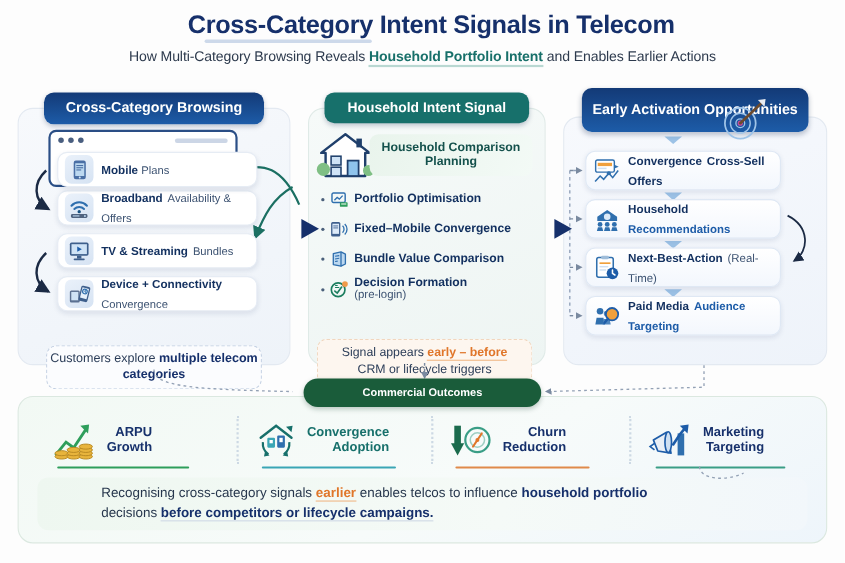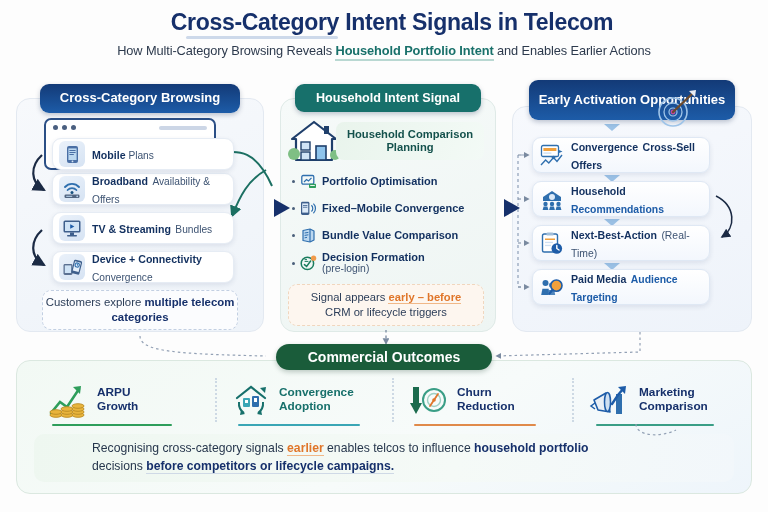--- a/index.html
+++ b/index.html
@@ -83,21 +83,21 @@
   .cat .t1 { font-size: 10.6px; font-weight: bold; color: #12305f; }
   .cat .t2 { font-size: 10.2px; color: #3d5372; }
   #cat1 { top: 138px; }
   #cat2 { top: 173px; }
   #cat3 { top: 212px; }
   #cat4 { top: 251px; }
 
   .note {
     position: absolute; border-radius: 9px; border: 1px dashed #c2cfe2;
     background: #fbfcfe; text-align: center; line-height: 1.3;
-    display: flex; align-items: center; justify-content: center;
+    display: flex; align-items: center; justify-content: center; margin-top: 24px;
   }
   #note-left { left: 42px; top: 290px; width: 196px; height: 40px; font-size: 11.4px; color: #2b3d58; }
   #note-left b { color: #16306b; }
 
   
   .house { position: absolute; left: 288px; top: 118px; width: 52px; height: 48px; }
   .hp-box {
     position: absolute; left: 336px; top: 122px; width: 148px; height: 38px;
     border-radius: 8px; background: linear-gradient(110deg,#e9f4ec 0%,#f3faf6 100%);
     display: flex; align-items: center; justify-content: center; text-align: center;
@@ -144,29 +144,29 @@
 
   
   #outcomes {
     position: absolute; left: 16px; top: 360px; width: 736px; height: 134px;
     border-radius: 14px; border: 1px solid #dbe8e0;
     background: linear-gradient(150deg,#f2f9f4 0%,#f7fbfa 55%,#eef5fb 100%);
   }
   #pill-outcomes {
     position: absolute; left: 50%; top: 344px; transform: translateX(-50%);
     width: 216px; height: 26px; border-radius: 13px; background: #1a5c3a;
-    color: #fff; font-weight: bold; font-size: 14px; z-index: 8;
+    color: #fff; font-weight: bold; font-size: 10px; z-index: 8;
     display: flex; align-items: center; justify-content: center;
     box-shadow: 0 2px 5px rgba(10,50,30,.25);
   }
   .outcome {
     position: absolute; top: 372px; height: 56px; display: flex; align-items: center; gap: 7px;
   }
   .outcome .oic { width: 42px; height: 40px; flex: none; }
-  .outcome .otx { font-size: 11.8px; font-weight: bold; color: #16306b; line-height: 1.18; }
+  .outcome .otx { font-size: 11.8px; font-weight: bold; color: #16306b; line-height: 1.18; text-align: right; }
   .outcome .otx.teal { color: #17706b; }
   #o1 { left: 48px; }  #o2 { left: 230px; }
   #o3 { left: 408px; } #o4 { left: 590px; }
   .uline { position: absolute; height: 2px; border-radius: 1px; top: 424px; }
   .odiv { position: absolute; top: 378px; width: 1px; height: 44px;
     border-left: 2px dotted #cdd9e4; }
 
   #bigtext {
     position: absolute; left: 34px; top: 434px; width: 700px; height: 48px;
     border-radius: 10px; background: linear-gradient(100deg,#eef7f0 0%,#f5faf7 60%,#f2f7fb 100%);
@@ -579,21 +579,21 @@
       <svg width="42" height="40" viewBox="0 0 42 40">
         <path d="M4,20 L16,13 L20,32 L8,30 Z" fill="#e9eff6" stroke="#1d5ca8" stroke-width="1.6" stroke-linejoin="round"></path>
         <ellipse cx="17.5" cy="22" rx="3" ry="9.5" fill="#cfe0f2" stroke="#1d5ca8" stroke-width="1.5"></ellipse>
         <path d="M5,23 L1,26 L5,29" fill="none" stroke="#1d5ca8" stroke-width="1.5"></path>
         <rect x="26" y="14" width="6" height="20" fill="#2f6fae"></rect>
         <path d="M22,24 L28,15 L33,9" fill="none" stroke="#1d5ca8" stroke-width="2.4" stroke-linecap="round"></path>
         <path d="M28,7 L36,6 L35,14 Z" fill="#1d5ca8"></path>
       </svg>
     </span>
     <span class="otx">
-      <span>Marketing</span><br><span>Comparison</span>
+      <span>Marketing</span><br><span>Targeting</span>
     </span>
   </div>
   <div class="uline" style="left:596px;width:118px;background:#3a9e86;"></div>
 
   <div class="odiv" style="left:215px;"></div>
   <div class="odiv" style="left:392px;"></div>
   <div class="odiv" style="left:572px;"></div>
 
   <div class="big-arrow">
     <svg width="36" height="18" viewBox="0 0 36 18">

